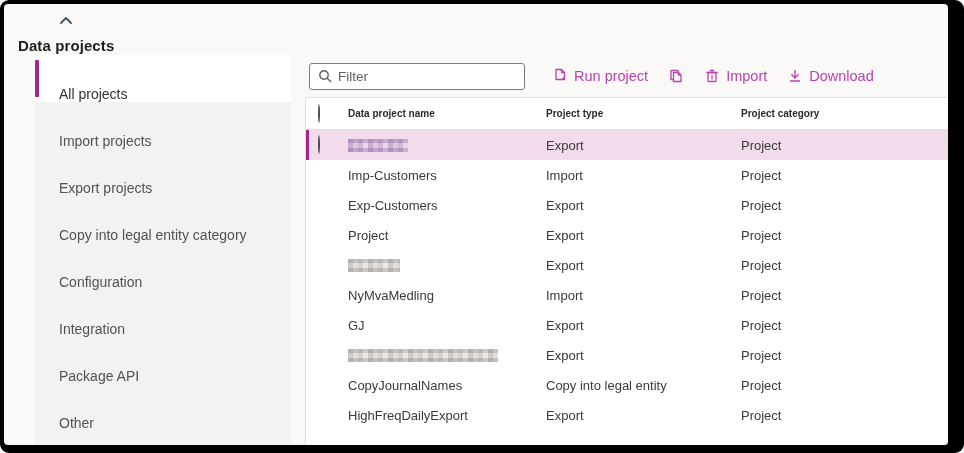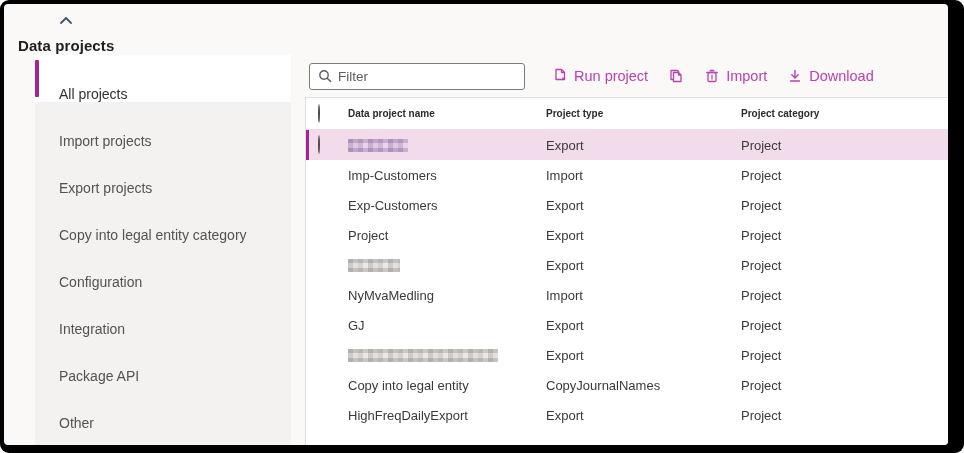--- a/index.html
+++ b/index.html
@@ -240,22 +240,22 @@
           <div class="trow">
           <div><span class="circ"></span></div>
           <div class="cell name-cell" style="display: flex; align-items: center;">
               <span class="redacted" style="width: 150px; display: inline-block;"></span>
             </div>
           <div class="cell">Export</div>
           <div class="cell">Project</div>
         </div>
           <div class="trow">
           <div><span class="circ"></span></div>
+          <div class="cell name-cell">CopyJournalNames</div>
           <div class="cell">Copy into legal entity</div>
-          <div class="cell name-cell">CopyJournalNames</div>
           <div class="cell">Project</div>
         </div>
           <div class="trow">
           <div><span class="circ"></span></div>
           <div class="cell name-cell">HighFreqDailyExport</div>
           <div class="cell">Export</div>
           <div class="cell">Project</div>
         </div>
         </div>
 

